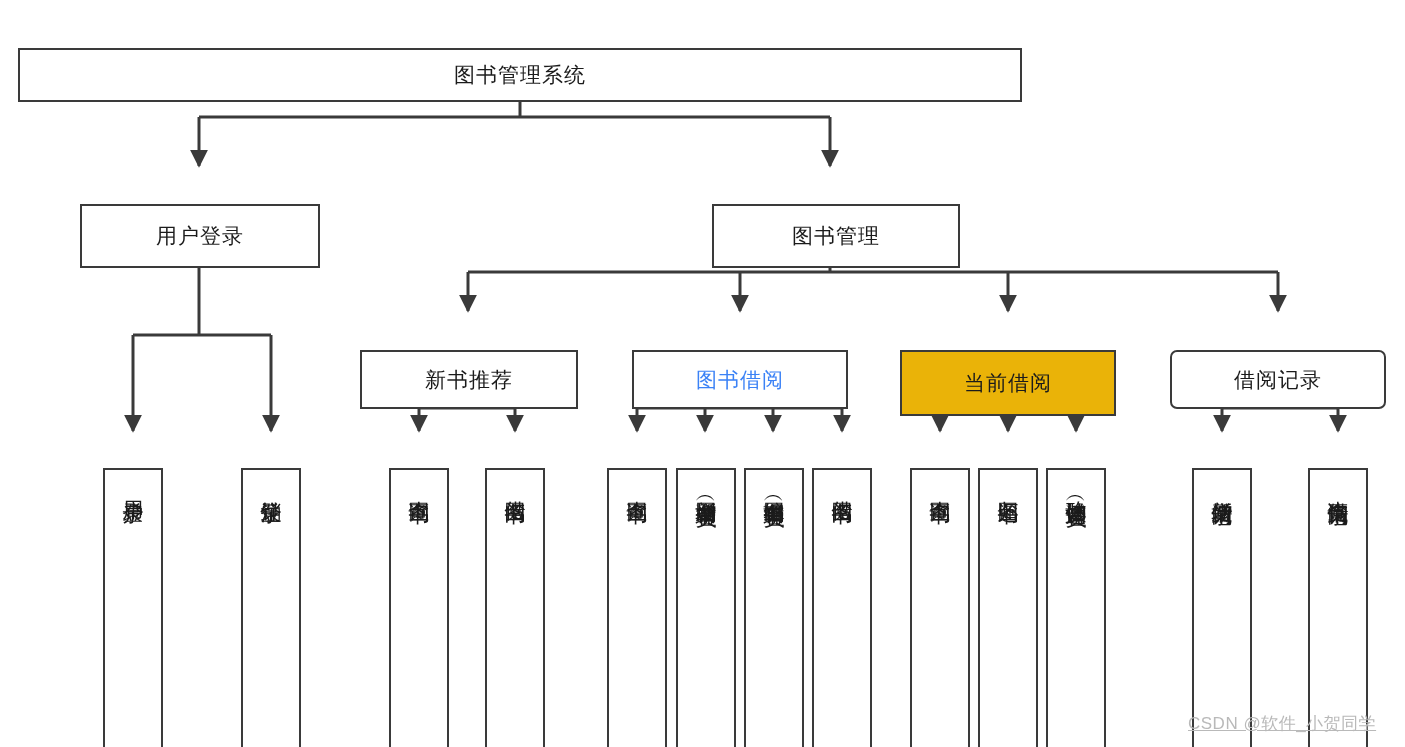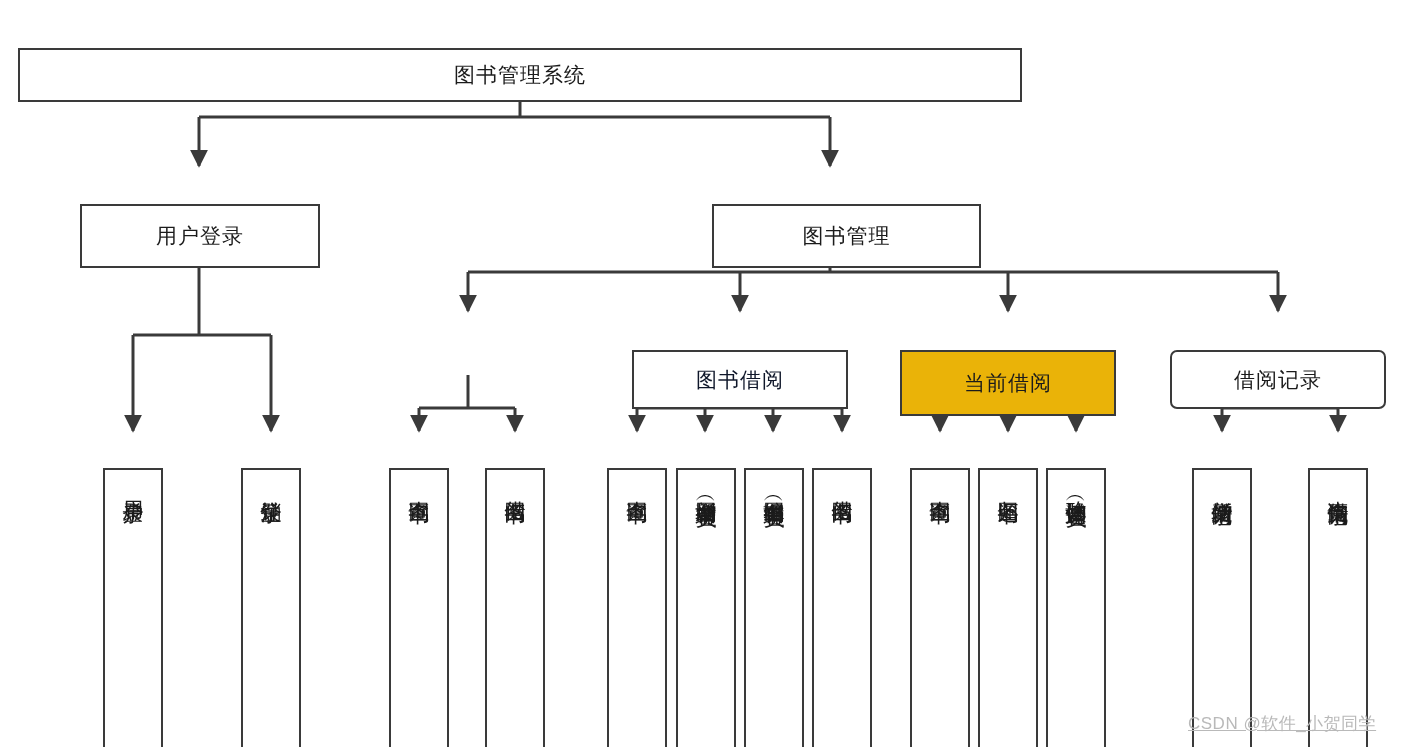--- a/index.html
+++ b/index.html
@@ -127,25 +127,28 @@
     </g>
   </svg>
 
   <div class="node h" style="left: 18px; top: 14px; width: 1004px; height: 54px; border-color: rgb(58, 58, 58); background: rgb(255, 255, 255); color: rgb(27, 27, 27);">
     <span>图书管理系统</span>
   </div>
 
   <div class="node h" style="left: 80px; top: 170px; width: 240px; height: 64px; border-color: rgb(58, 58, 58); background: rgb(255, 255, 255); color: rgb(27, 27, 27);">
     <span>用户登录</span>
   </div>
-  <div class="node h" style="left: 712px; top: 170px; width: 269px; height: 64px; border-color: rgb(58, 58, 58); background: rgb(255, 255, 255); color: rgb(27, 27, 27);">
+  <div class="node h" style="left: 712px; top: 170px; width: 248px; height: 64px; border-color: rgb(58, 58, 58); background: rgb(255, 255, 255); color: rgb(27, 27, 27);">
     <span>图书管理</span>
   </div>
 
-  <div class="node h" style="left: 632px; top: 316px; width: 216px; height: 59px; border-color: rgb(58, 58, 58); background: rgb(255, 255, 255); color: #0f172a;">
+  <div class="node h" style="left: 360px; top: 316px; width: 218px; height: 59px; border-color: rgb(58, 58, 58); background: rgb(255, 255, 255); color: rgb(27, 27, 27);">
+    <span>新书推荐</span>
+  </div>
+  <div class="node h" style="left: 632px; top: 316px; width: 216px; height: 59px; border-color: rgb(58, 58, 58); background: rgb(255, 255, 255); color: #3b82f6;">
     <span>图书借阅</span>
   </div>
   <div class="node h" style="left: 900px; top: 316px; width: 216px; height: 66px; border-color: rgb(58, 58, 58); background: #eab308; color: rgb(27, 27, 27);">
     <span>当前借阅</span>
   </div>
   <div class="node h" style="left: 1170px; top: 316px; width: 216px; height: 59px; border-color: rgb(58, 58, 58); background: rgb(255, 255, 255); color: rgb(27, 27, 27); border-radius: 7px;">
     <span>借阅记录</span>
   </div>
 
   <div class="node v" style="left: 103px; top: 434px; width: 60px; height: 301px; border-color: rgb(58, 58, 58); background: rgb(255, 255, 255); color: rgb(27, 27, 27);">

